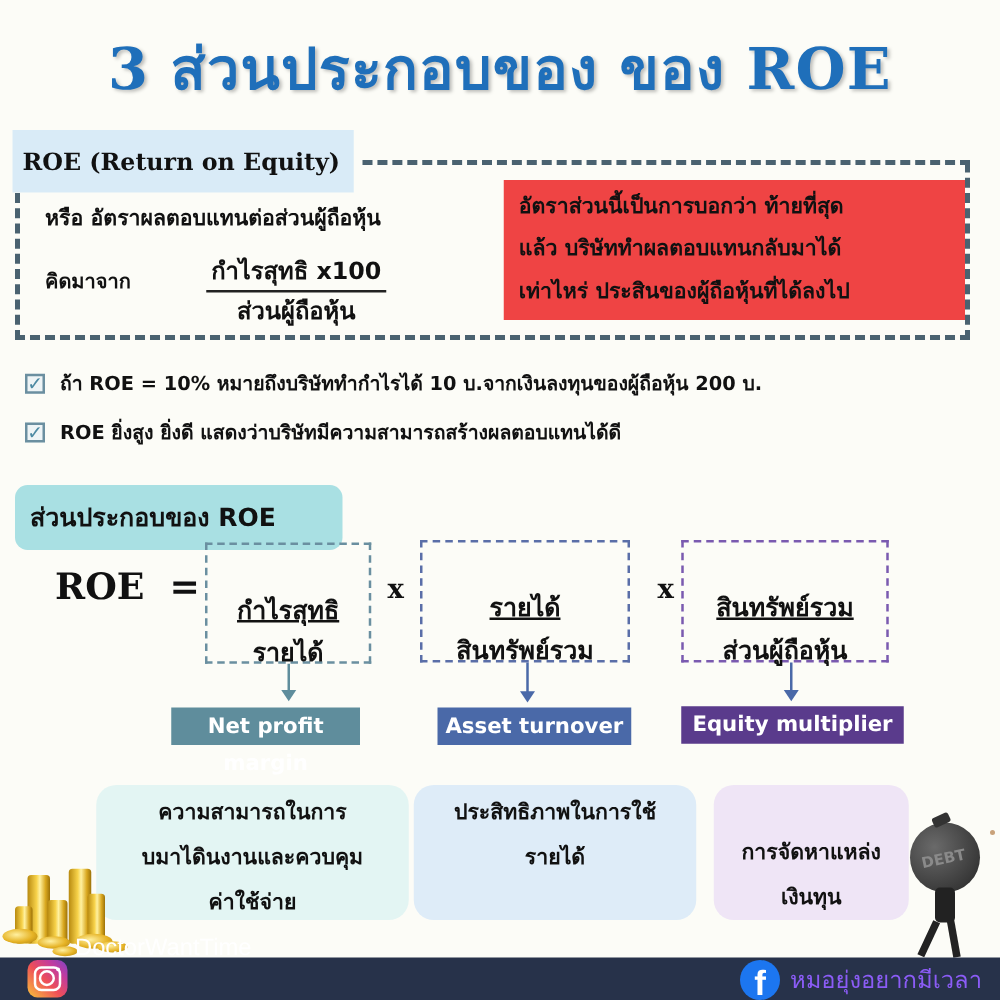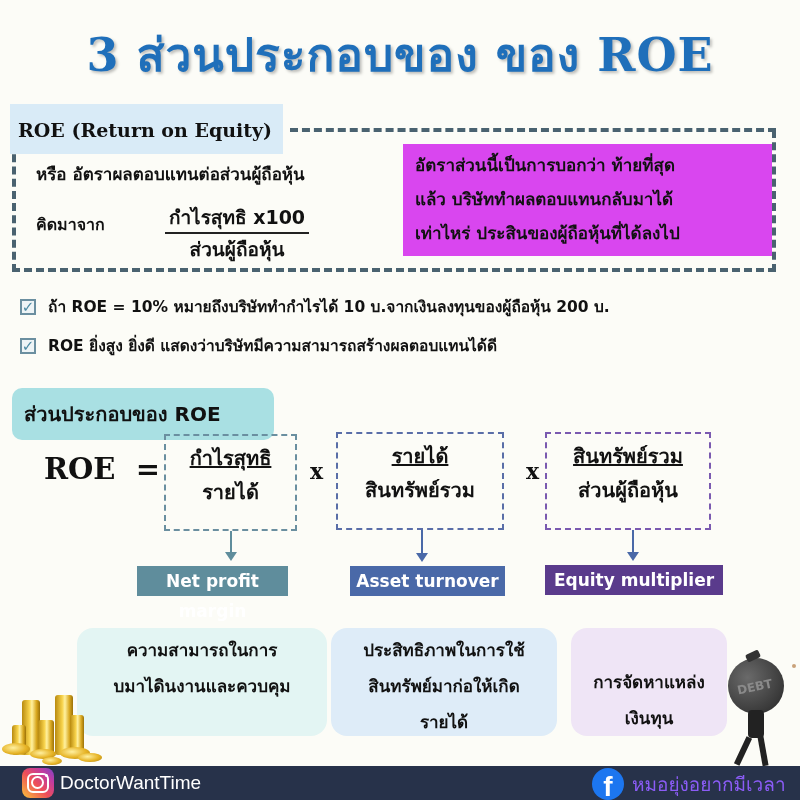--- a/index.html
+++ b/index.html
@@ -29,42 +29,42 @@
     background:#d9ebf7;
     font-family:"DejaVu Serif", serif; font-weight:bold; font-size:19px;
     line-height:52px; padding-left:8px; box-sizing:border-box;
   }
   .alt-name { left:36px; top:160px; font-size:17px; font-weight:bold; }
   .derived { left:36px; top:212px; font-size:16px; font-weight:bold; }
   .frac1 { left:152px; top:202px; width:170px; text-align:center; font-weight:bold; font-size:19px; line-height:30px; }
   .frac1 .num { border-bottom:2px solid #222; display:inline-block; padding:0 4px; }
   .explain {
     left:403px; top:144px; width:369px; height:112px;
-    background:#d946ef; box-sizing:border-box; padding:4px 12px;
+    background:#ef4444; box-sizing:border-box; padding:4px 12px;
     font-size:17px; font-weight:bold; line-height:34px;
   }
   .check-row { left:20px; font-size:15.5px; font-weight:bold; display:flex; align-items:center; }
   .check-box {
     width:16px; height:16px; border:2px solid #6b8fa0; box-sizing:border-box;
     display:inline-flex; align-items:center; justify-content:center;
     color:#4d8aa3; font-size:15px; line-height:14px; margin-right:12px; background:#eef4f6;
   }
   .section-pill {
     left:12px; top:372px; width:262px; height:52px; border-radius:10px;
     background:#a9e0e3; font-size:20px; font-weight:bold; line-height:52px;
     padding-left:12px; box-sizing:border-box;margin-top:16px;
   }
   .roe-eq {
     left:44px; top:452px; font-family:"DejaVu Serif", serif; font-weight:bold; font-size:29px;
   }
   .comp-box {
     border:2px dashed #6a8fa0; box-sizing:border-box; text-align:center;
     font-weight:bold; font-size:20px; line-height:34px; padding-top:5px;
   }
-  .comp-box .num { text-decoration:underline; }
+  .comp-box .num { text-decoration:underline;margin-top:30px; }
   .times { font-family:"DejaVu Serif", serif; font-weight:bold; font-size:22px; }
   .arrow-line { width:2px; }
   .arrow-head { width:0; height:0; border-left:6px solid transparent; border-right:6px solid transparent; border-top:9px solid; }
   .label-tag {
     color:#fff; font-weight:bold; font-size:17px; text-align:center;
     line-height:30px; height:30px; box-sizing:border-box;
   }
   .desc-box {
     border-radius:16px; text-align:center; font-weight:bold; font-size:17px;
     line-height:36px; box-sizing:border-box; padding-top:4px;
@@ -72,21 +72,21 @@
   .footer {
     left:0; top:766px; width:800px; height:34px; background:#27324a;
   }
   .ig-icon {
     left:22px; top:768px; width:32px; height:30px; border-radius:8px;
     background: linear-gradient(45deg,#f9c43a 0%, #ee4f58 45%, #c23b9f 75%, #7b45c8 100%);
   }
   .ig-icon .inner { position:absolute; left:5px; top:5px; width:18px; height:16px; border:2px solid #fff; border-radius:6px; }
   .ig-icon .lens { position:absolute; left:9px; top:8px; width:9px; height:9px; border:2px solid #fff; border-radius:50%; }
   .ig-icon .dot { position:absolute; left:23px; top:6px; width:3px; height:3px; background:#fff; border-radius:50%; }
-  .ig-text { left:60px; top:770px; color:#fff; font-family:"Liberation Sans", sans-serif; font-size:19px; line-height:26px; }
+  .ig-text { left:60px; top:746px; color:#fff; font-family:"Liberation Sans", sans-serif; font-size:19px; line-height:26px; }
   .fb-icon {
     left:592px; top:768px; width:32px; height:32px; border-radius:50%; background:#1c76f0;
     color:#fff; font-family:"Liberation Sans", sans-serif; font-weight:bold; font-size:28px;
     text-align:center; line-height:38px; overflow:hidden;
   }
   .fb-text { left:632px; top:770px; color:#8b5cf6; font-size:19px; line-height:28px; }
   .coin { position:absolute; border-radius:3px; background:linear-gradient(90deg,#b88a10,#f7d24a 40%,#fff1a0 55%,#d9a820 80%,#9c7208); }
   .coin-flat { position:absolute; border-radius:50%; background:radial-gradient(ellipse at 40% 40%, #fff0a0, #e6b325 55%, #a77c10); }
 </style>
 </head>
@@ -145,24 +145,24 @@
 <div class="abs arrow-line" style="left:632px; top:530px; height:23px; background:#4a69a8;"></div>
 <div class="abs arrow-head" style="left:627px; top:552px; border-top-color:#4a69a8;"></div>
 
 <div class="abs label-tag" style="left:137px; top:566px; width:151px; background:#5f8d9c;">Net profit margin</div>
 <div class="abs label-tag" style="left:350px; top:566px; width:155px; background:#4a69a8;">Asset turnover</div>
 <div class="abs label-tag" style="left:545px; top:565px; width:178px; background:#5a3b8c;">Equity multiplier</div>
 
 <div class="abs desc-box" style="left:77px; top:628px; width:250px; height:108px; background:#e3f5f3;">
   <div>ความสามารถในการ</div>
   <div>บมาไดินงานและควบคุม</div>
+  <div>ค่าใช้จ่าย</div>
 </div>
 <div class="abs desc-box" style="left:331px; top:628px; width:226px; height:108px; background:#deecf8;">
   <div>ประสิทธิภาพในการใช้</div>
-  <div>สินทรัพย์มาก่อให้เกิด</div>
   <div>รายได้</div>
 </div>
 <div class="abs desc-box" style="left:571px; top:628px; width:156px; height:108px; background:#efe5f6; padding-top:36px;">
   <div>การจัดหาแหล่ง</div>
   <div>เงินทุน</div>
 </div>
 
 <div class="abs" style="left:0; top:695px; width:105px; height:80px;">
   <div class="coin" style="left:22px; top:5px; width:18px; height:55px;"></div>
   <div class="coin" style="left:55px; top:0px; width:18px; height:60px;"></div>

